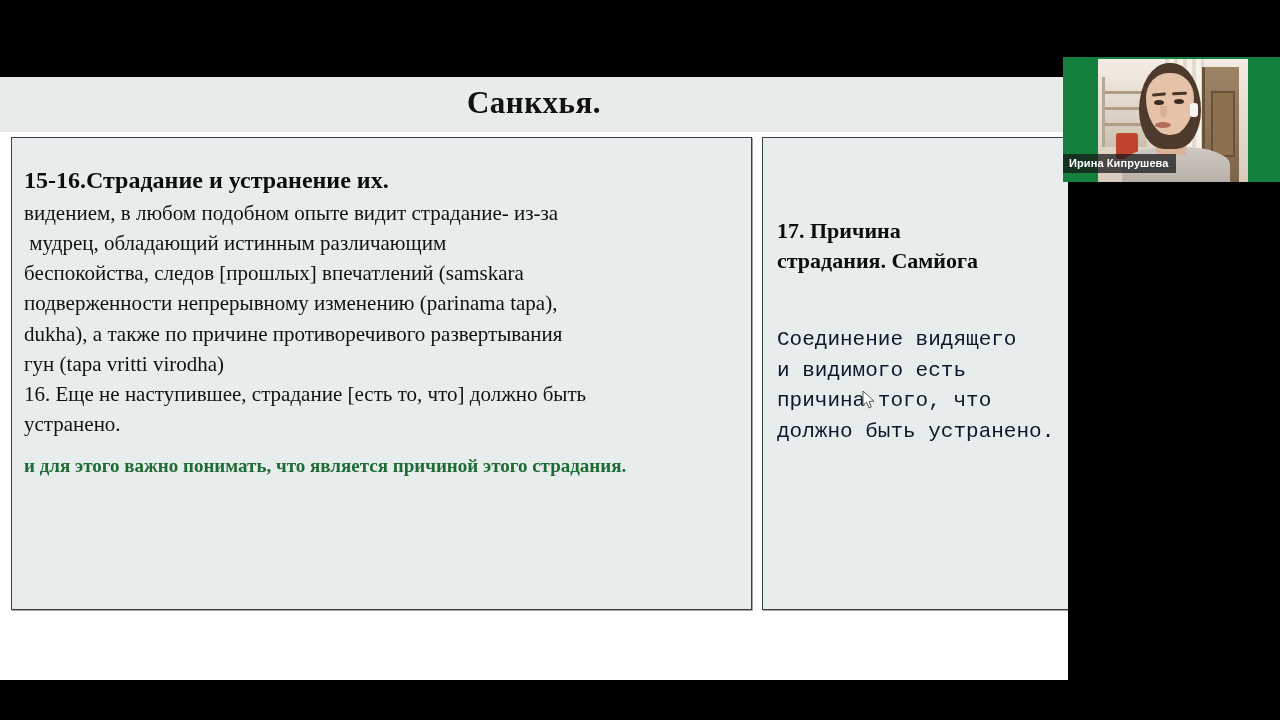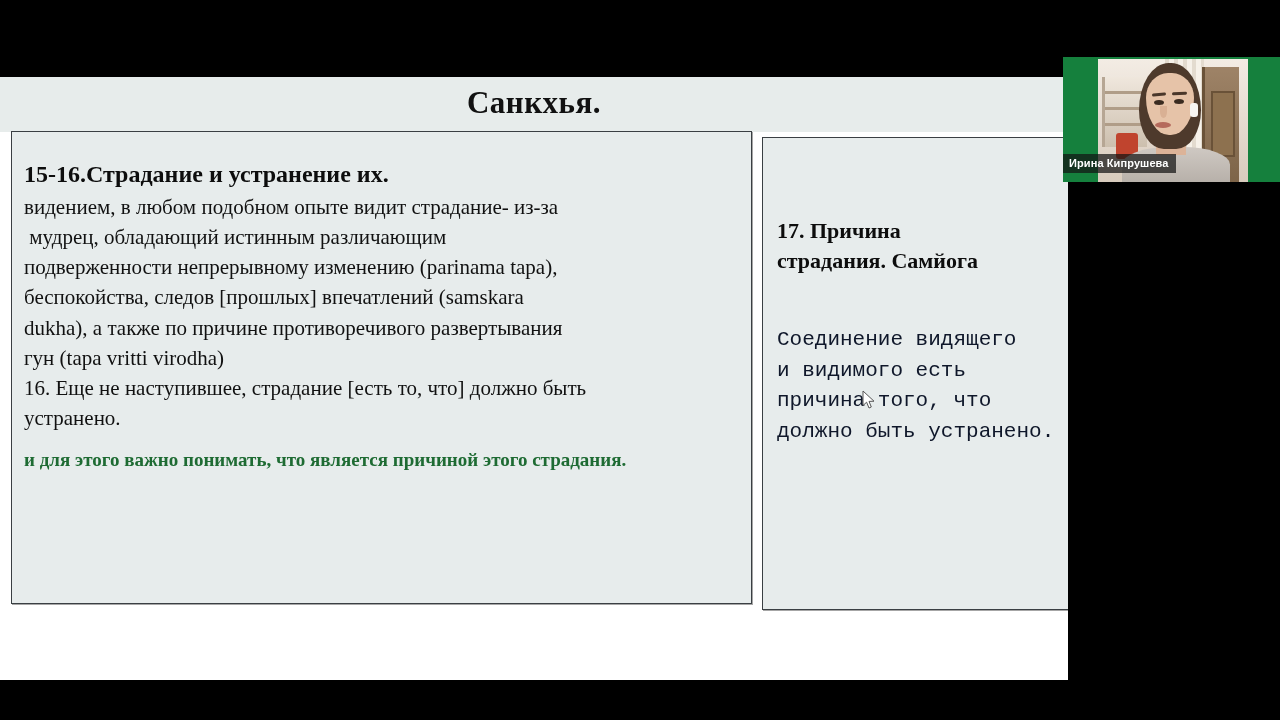--- a/index.html
+++ b/index.html
@@ -59,21 +59,21 @@
   
   .content-box {
     position: absolute;
     background: #e7ecec;
     border: 1px solid #3a3f43;
     box-sizing: border-box;
     box-shadow: 1px 1px 0 rgba(0,0,0,0.35);
   }
   #box-left {
     left: 11px;
-    top: 54px;
+    top: 60px;
     width: 741px;
     height: 473px;
   }
   #box-right {
     left: 762px;
     top: 60px;
     width: 337px;
     height: 473px;
   }
 
@@ -277,22 +277,22 @@
 
     <div id="title-band">
       <div id="slide-title">Санкхья.</div>
     </div>
 
     <div class="content-box" id="box-left">
       <div class="box-inner">
         <div class="heading-line">15-16.Страдание и устранение их.</div>
         <div class="body-line">видением, в любом подобном опыте видит страдание- из-за</div>
         <div class="body-line"> мудрец, обладающий истинным различающим</div>
+        <div class="body-line">беспокойства, следов [прошлых] впечатлений (samskara</div>
         <div class="body-line">подверженности непрерывному изменению (parinama tapa),</div>
-        <div class="body-line">беспокойства, следов [прошлых] впечатлений (samskara</div>
         <div class="body-line">dukha), а также по причине противоречивого развертывания</div>
         <div class="body-line">гун (tapa vritti virodha)</div>
         <div class="body-line">16. Еще не наступившее, страдание [есть то, что] должно быть</div>
         <div class="body-line">устранено.</div>
         <div class="green-para">и для этого важно понимать, что является причиной этого страдания.</div>
       </div>
     </div>
 
     <div class="content-box" id="box-right">
       <div class="box-inner">

